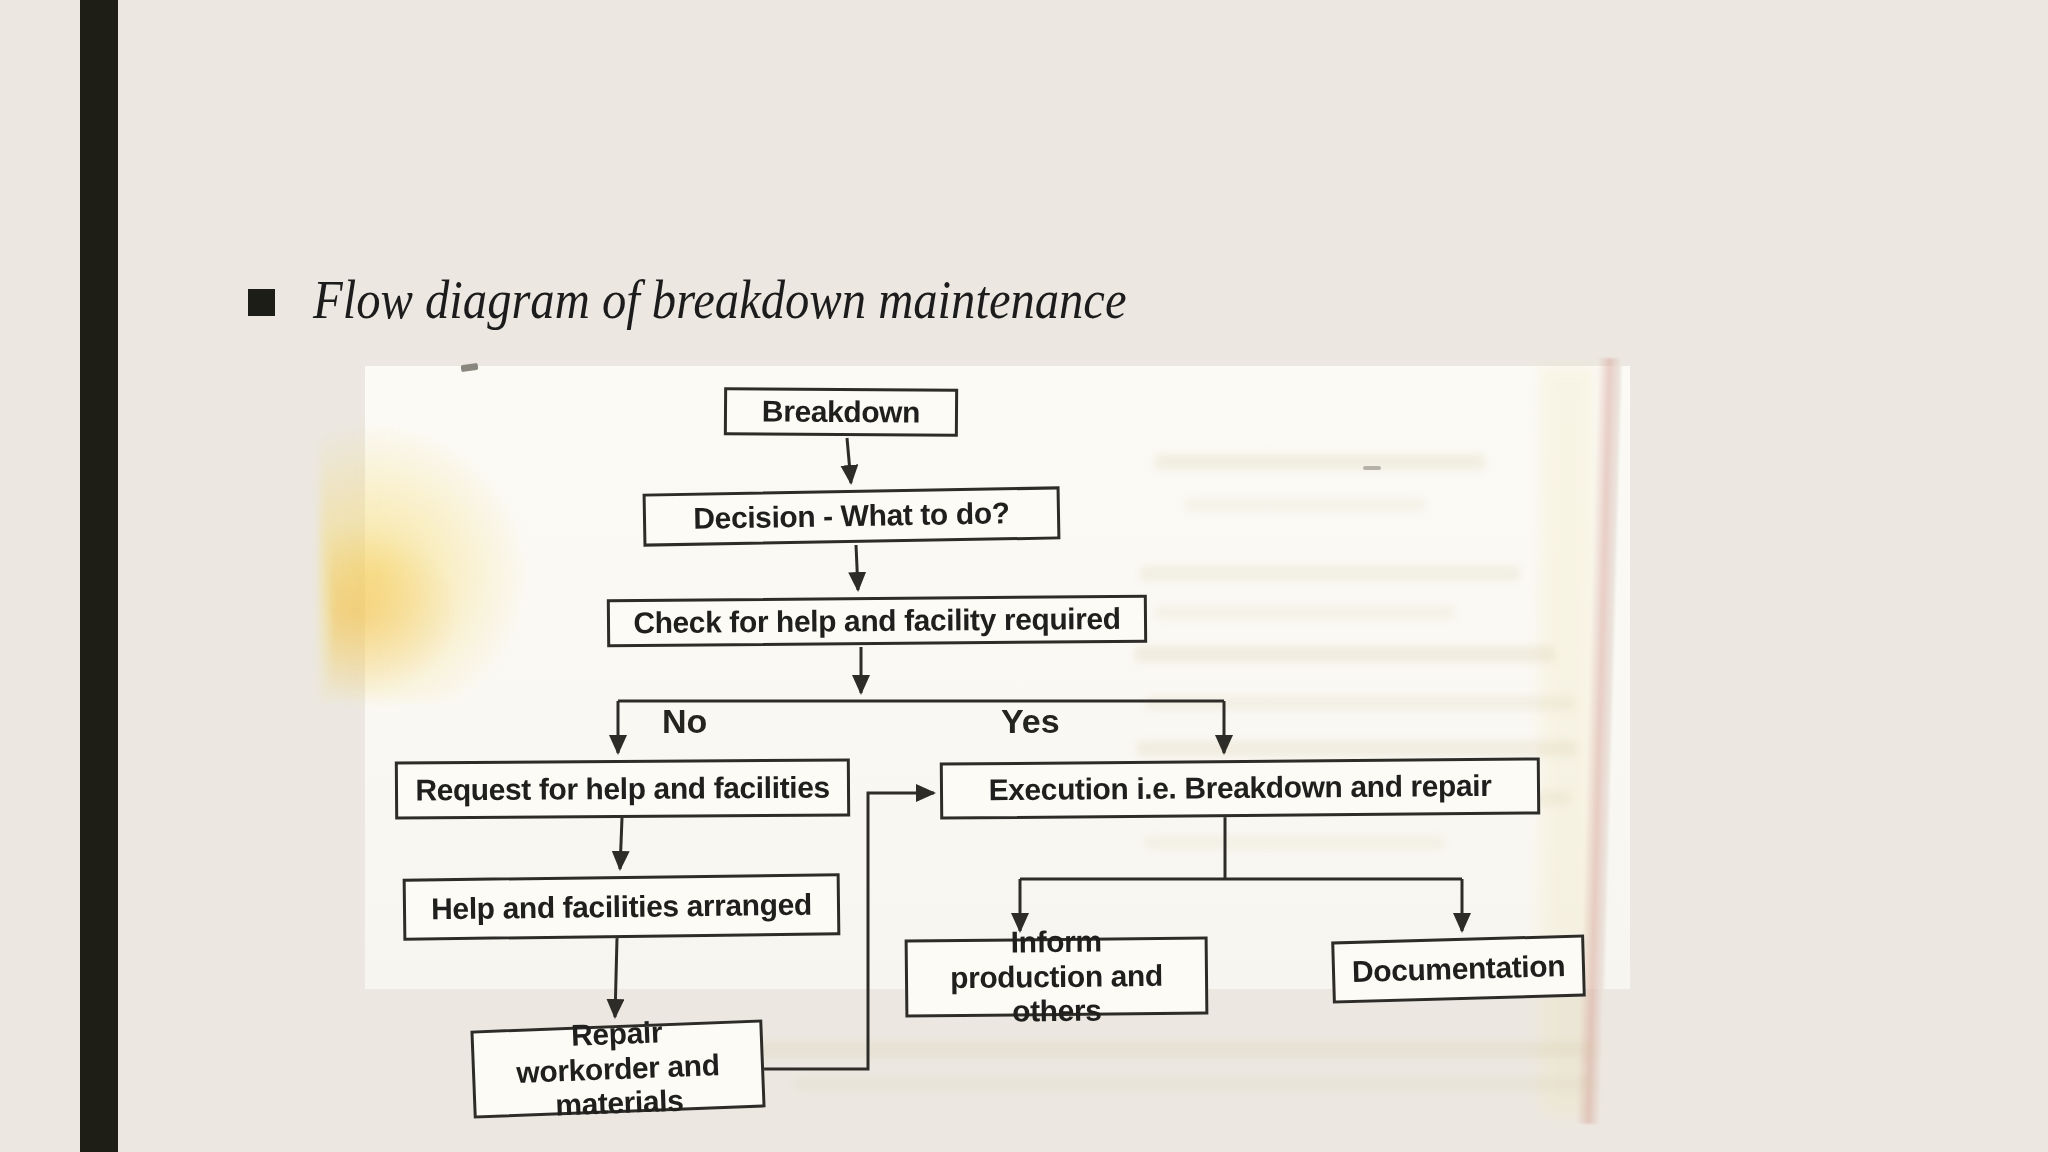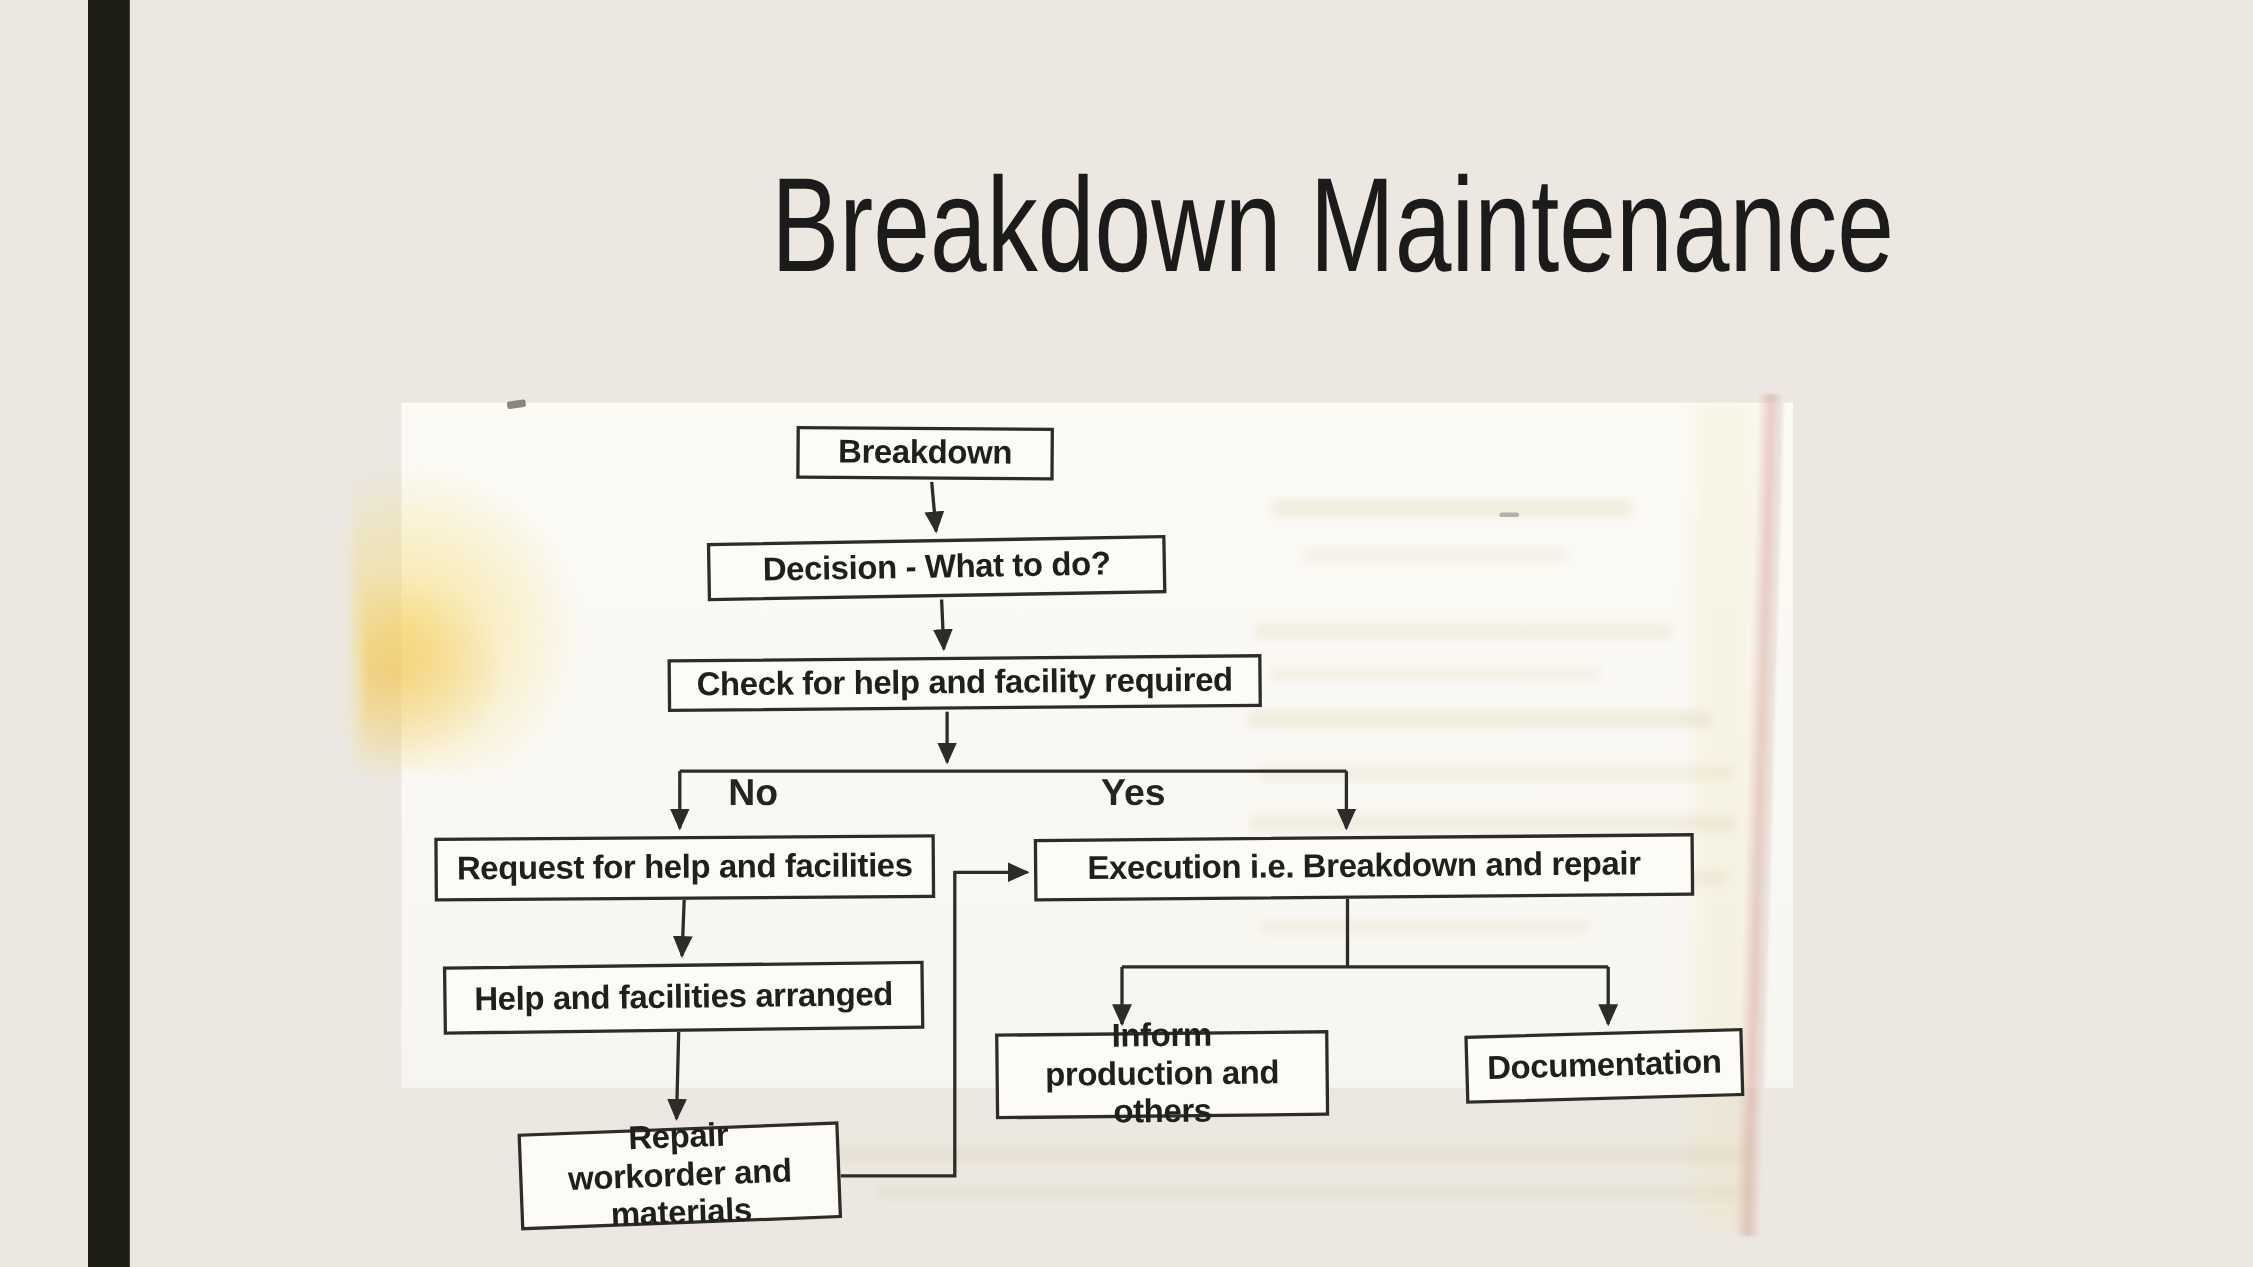--- a/index.html
+++ b/index.html
@@ -120,22 +120,25 @@
     margin-top: 36px;
   }
 </style>
 </head>
 <body>
 
 <div class="slide">
 
   <div class="accent-bar"></div>
 
-  <h1 class="title"><span class="title-inner">Breakdown Maintenance</span></h1>
-
+
+  <div class="bullet-row">
+    <span class="bullet-square"></span>
+    <span class="bullet-text">Flow diagram of breakdown maintenance</span>
+  </div>
 
   <div class="scan">
 
     <div class="blotch1"></div>
     <div class="blotch2"></div>
     <div class="ghost-col"></div>
     <div class="page-edge"></div>
 
     <div class="ghost" style="left:790px; top:88px;  width:330px; height:16px; opacity:.22;"></div>
     <div class="ghost" style="left:820px; top:132px; width:240px; height:13px; opacity:.15;"></div>

